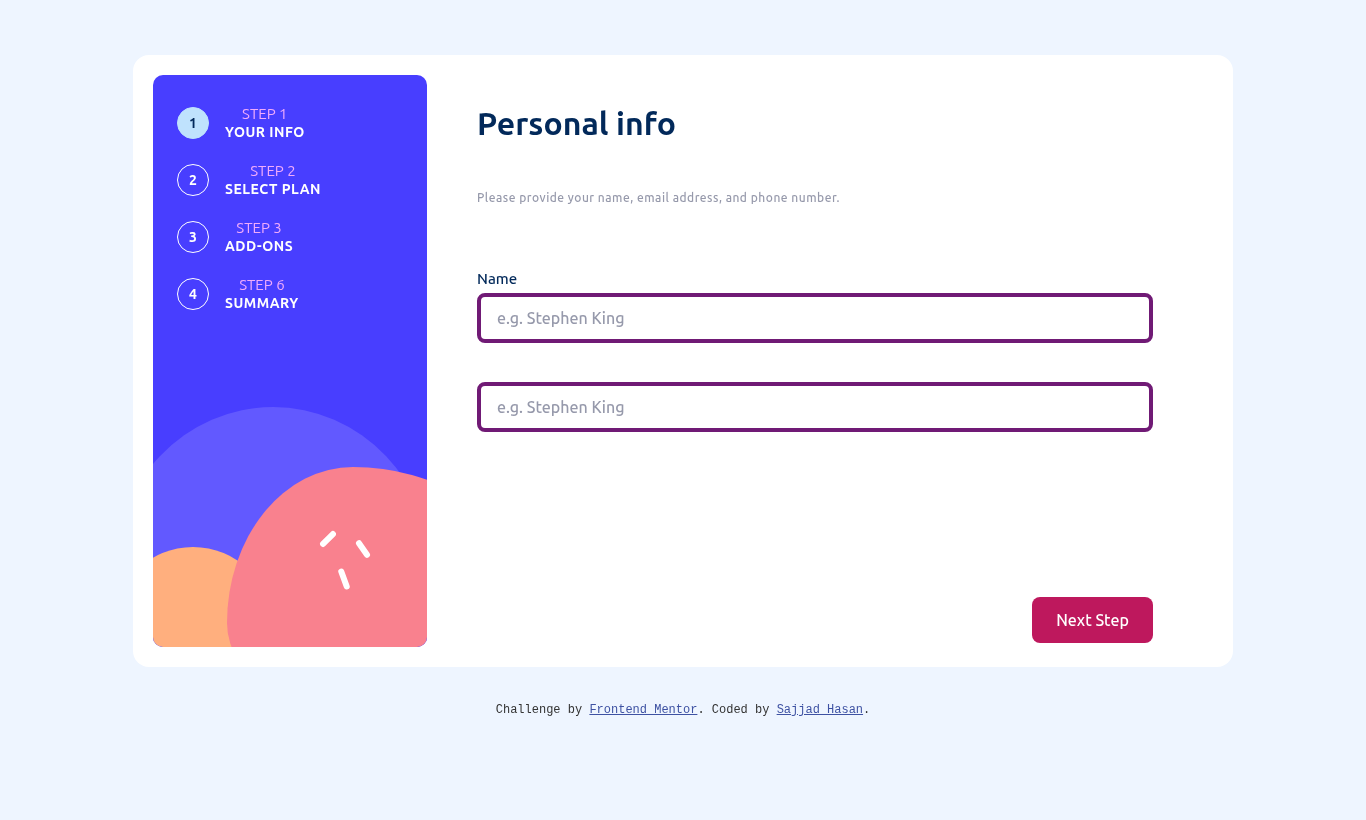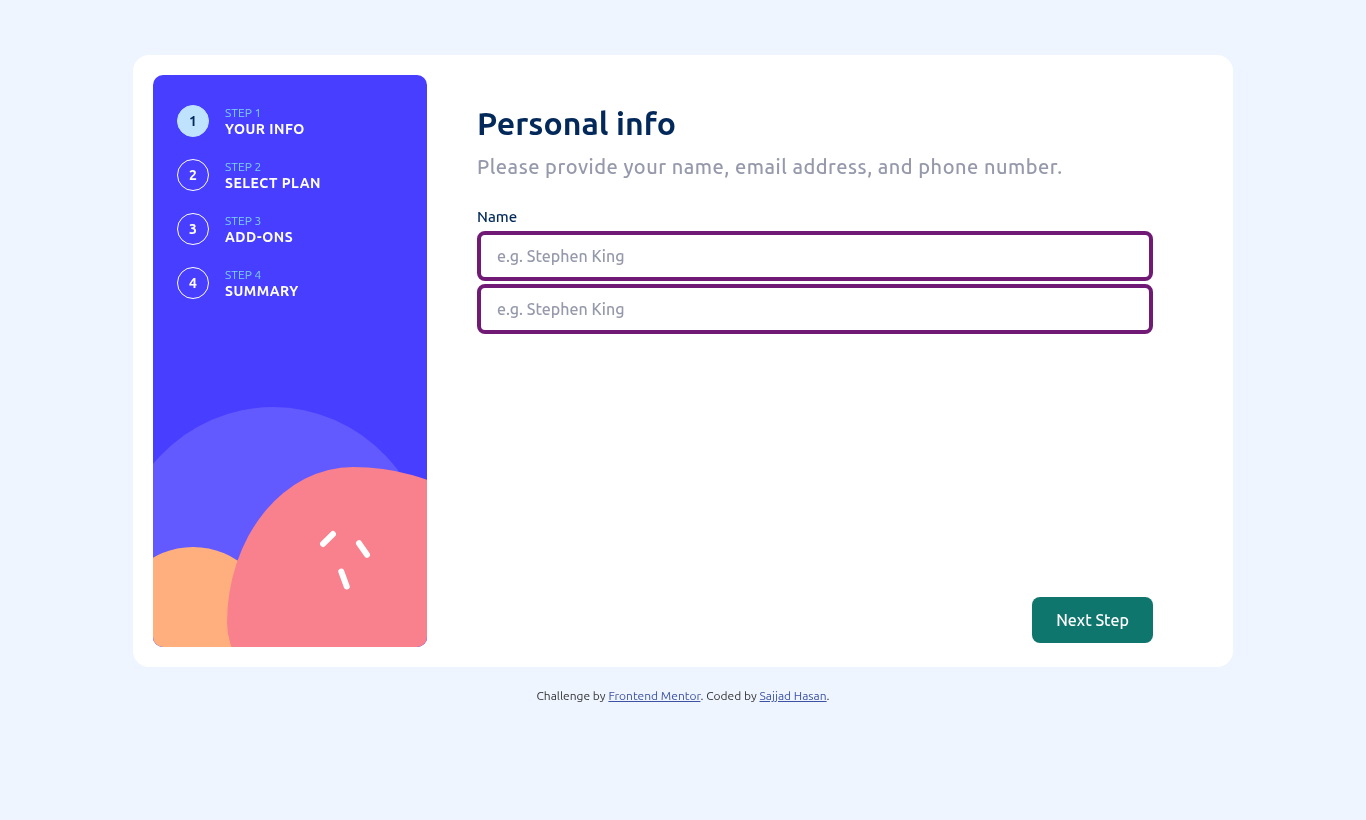--- a/index.html
+++ b/index.html
@@ -110,46 +110,48 @@
       font-weight: 700;
       font-size: 14px;
       flex-shrink: 0;
     }
     .step-number.active {
       background-color: #bfe2fd;
       border-color: #bfe2fd;
       color: #02295a;
     }
     .step-label {
-      color: #7dd3fc;
-      font-size: 12px;
+      color: #f0abfc;
+      font-size: 15px;
       font-weight: 400;
       margin-bottom: 2px;
+      text-align: center;
     }
     .step-title {
       color: #ffffff;
       font-size: 14px;
       font-weight: 700;
       letter-spacing: 0.5px;
     }
     .content {
       flex: 1;
       padding: 30px 60px 0 0;
       display: flex;
       flex-direction: column;
+      gap: 36px;
     }
     .heading {
       color: #02295a;
       font-size: 32px;
       font-weight: 700;
       margin-bottom: 14px;
     }
     .subheading {
       color: #9699ab;
-      font-size: 20px;
+      font-size: 12px;
       font-weight: 500;
       letter-spacing: 0.5px;
       margin-bottom: 30px;
     }
     .field {
       margin-bottom: 3px;
     }
     .field-label {
       display: block;
       color: #02295a;
@@ -171,35 +173,36 @@
       color: #9699ab;
       font-weight: 500;
     }
     .actions {
       margin-top: auto;
       display: flex;
       justify-content: flex-end;
       padding-bottom: 4px;
     }
     .btn-next {
-      background-color: #0f766e;
+      background-color: #be185d;
       color: #ffffff;
       border: none;
       padding: 14px 24px;
       font-size: 16px;
       font-weight: 500;
       border-radius: 8px;
       cursor: pointer;
       font-family: inherit;
     }
     .attribution {
-      margin-top: 22px;
+      margin-top: 36px;
       font-size: 12px;
       color: #333;
       text-align: right;
+      font-family: Liberation Mono, monospace;
     }
     .attribution a {
       color: #3e52a3;
       text-decoration: underline;
     }
   </style>
 </head>
 <body>
 
 <main class="card">
@@ -228,21 +231,21 @@
     <div class="step">
       <div class="step-number">3</div>
       <div>
         <div class="step-label">STEP 3</div>
         <div class="step-title">ADD-ONS</div>
       </div>
     </div>
     <div class="step">
       <div class="step-number">4</div>
       <div>
-        <div class="step-label">STEP 4</div>
+        <div class="step-label">STEP 6</div>
         <div class="step-title">SUMMARY</div>
       </div>
     </div>
   </aside>
 
   <section class="content">
     <h1 class="heading">Personal info</h1>
     <p class="subheading">Please provide your name, email address, and phone number.</p>
 
     <div class="field">

